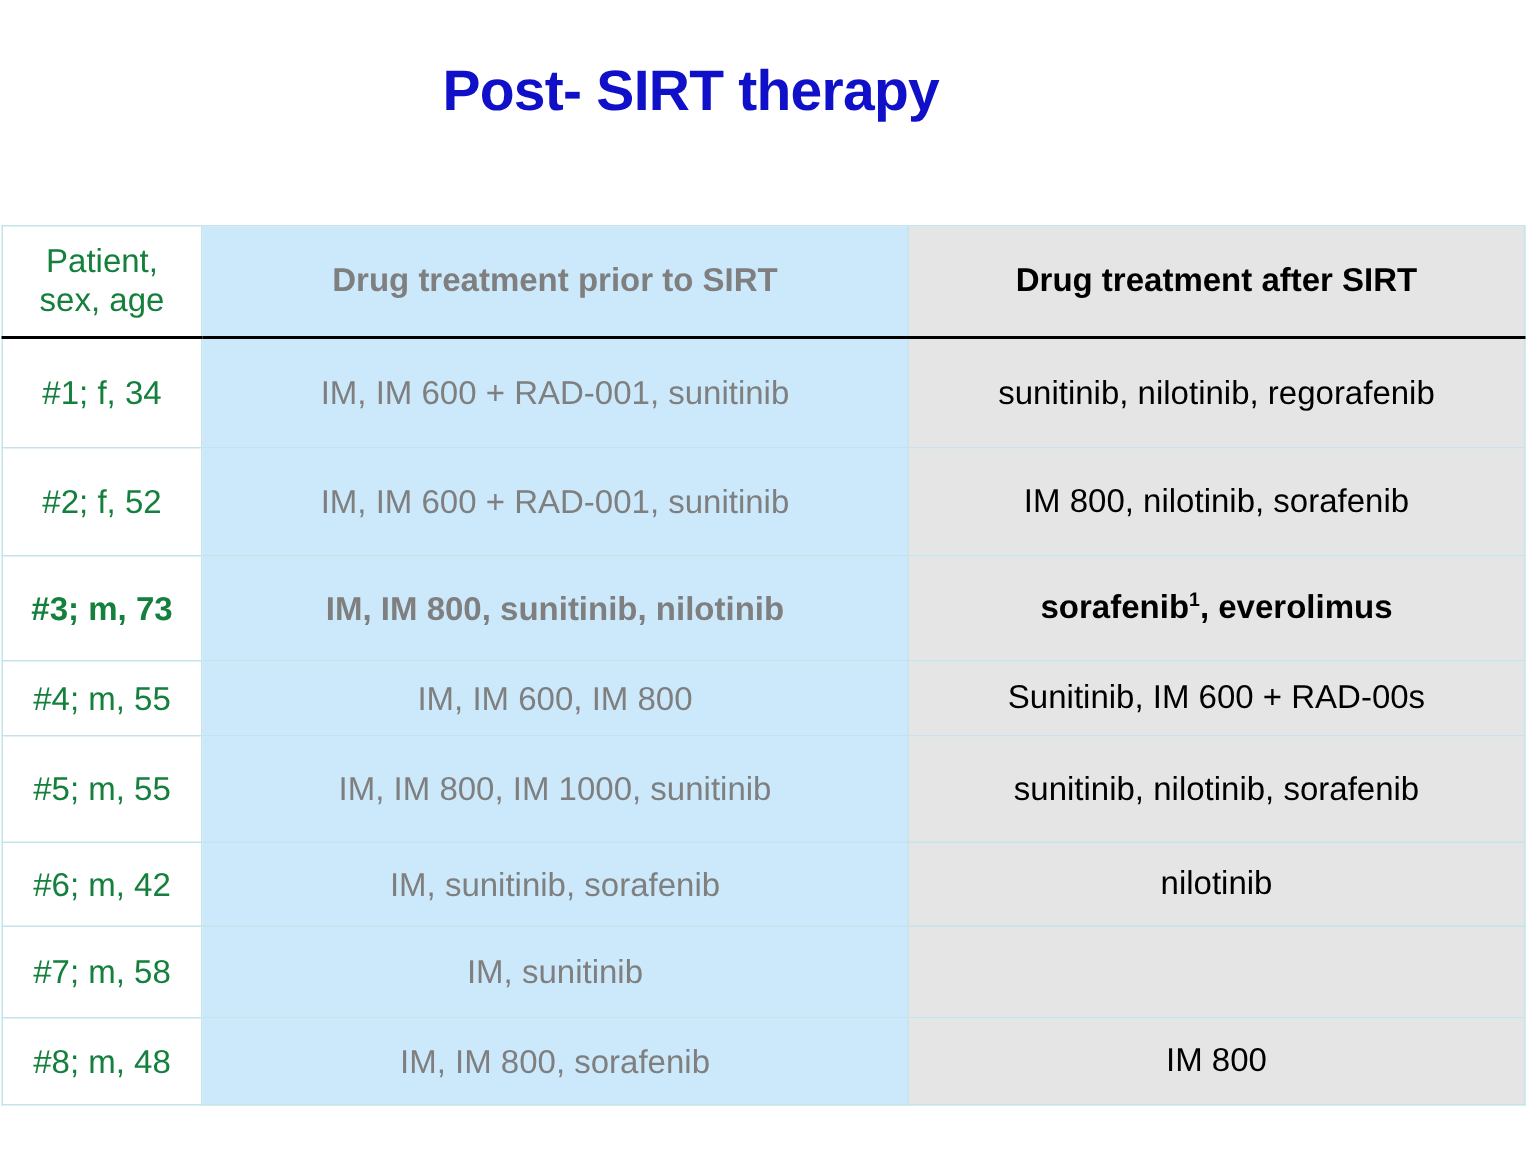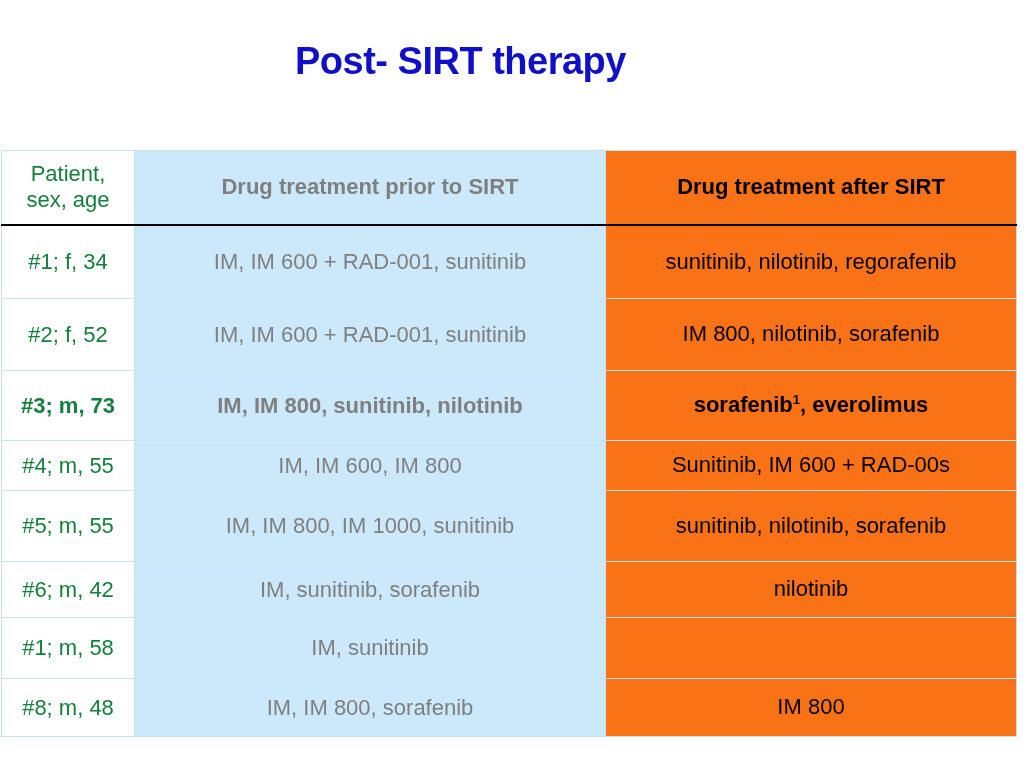--- a/index.html
+++ b/index.html
@@ -3,21 +3,21 @@
 <meta charset="utf-8">
 <style>
   html, body { margin:0; padding:0; }
   body { width:1024px; height:768px; background:#ffffff; position:relative; overflow:hidden; font-family:"Liberation Sans", sans-serif; }
   .title { position:absolute; left:0; top:40px; width:921px; text-align:center; color:#1010c8; font-weight:bold; font-size:38px; font-family:"Liberation Sans", sans-serif; letter-spacing:-0.5px; }
   table { position:absolute; left:1px; top:150px; border-collapse:collapse; table-layout:fixed; width:1015px; }
   td, th { text-align:center; vertical-align:middle; font-size:22px; padding:0 4px; border:1px solid #c5e3ea; }
   col.c1 { width:133px; } col.c2 { width:471px; } col.c3 { width:411px; }
   .c-pat { background:#ffffff; color:#15803d; }
   .c-pri { background:#cce9fb; color:#7f7f7f;text-align:center; }
-  .c-aft { background:#f97316; color:#000000; }
+  .c-aft { background:#e5e5e5; color:#000000; }
   th { font-weight:normal; }
   th.c-pri, th.c-aft { font-weight:bold; }
   thead tr { border-bottom:2px solid #000000; }
   thead th { border-bottom:2px solid #000000; }
   sup { font-size:13px; }
 </style>
 </head>
 <body>
 
 <div class="title">Post- SIRT therapy</div>
@@ -63,21 +63,21 @@
         <td class="c-pat">#5; m, 55</td>
         <td class="c-pri">IM, IM 800, IM 1000, sunitinib</td>
         <td class="c-aft"><span>sunitinib, nilotinib, sorafenib</span><sup></sup><span></span></td>
       </tr>
       <tr style="height: 56px;">
         <td class="c-pat">#6; m, 42</td>
         <td class="c-pri">IM, sunitinib, sorafenib</td>
         <td class="c-aft"><span>nilotinib</span><sup></sup><span></span></td>
       </tr>
       <tr style="height: 61px;">
-        <td class="c-pat">#1; m, 58</td>
+        <td class="c-pat">#7; m, 58</td>
         <td class="c-pri">IM, sunitinib</td>
         <td class="c-aft"><span></span><sup></sup><span></span></td>
       </tr>
       <tr style="height: 58px;">
         <td class="c-pat">#8; m, 48</td>
         <td class="c-pri">IM, IM 800, sorafenib</td>
         <td class="c-aft"><span>IM 800</span><sup></sup><span></span></td>
       </tr>
     </tbody>
 </table>

